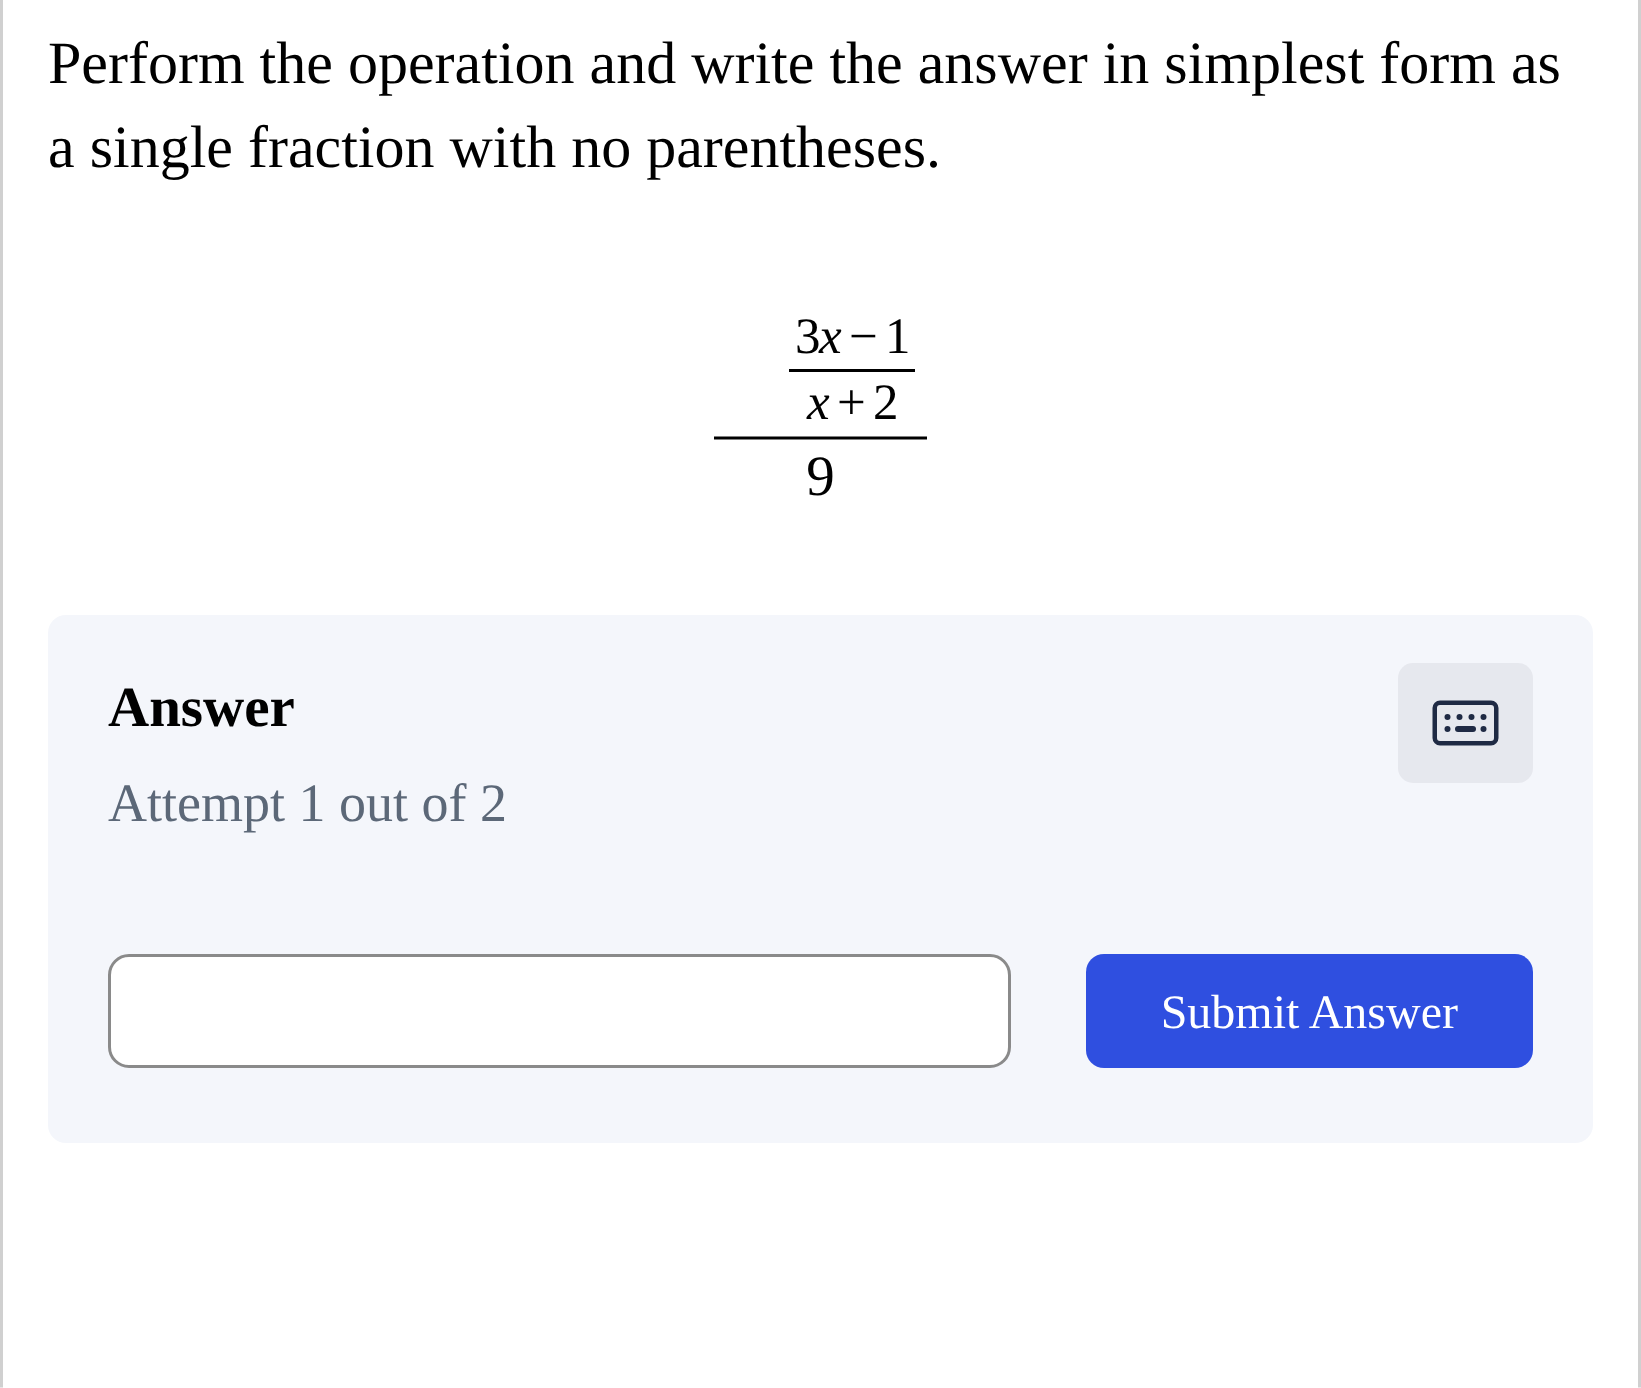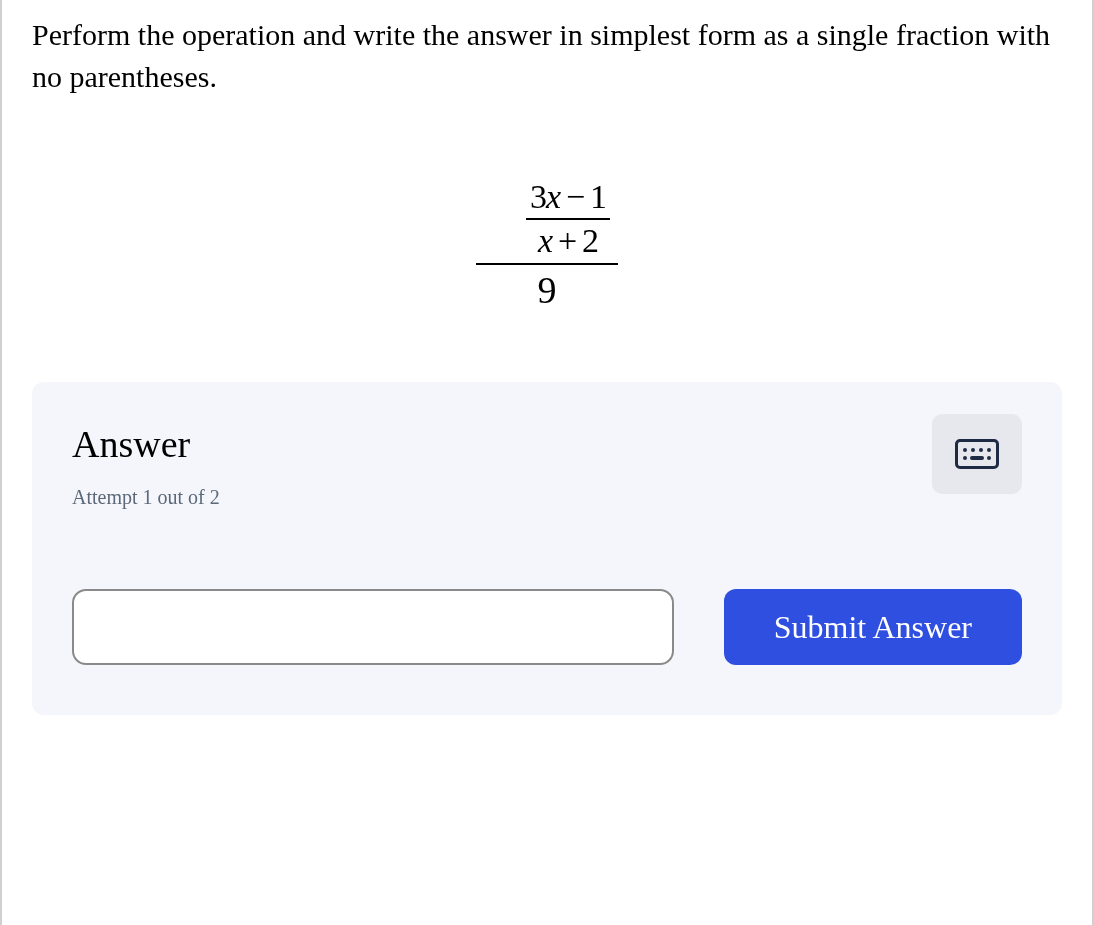--- a/index.html
+++ b/index.html
@@ -11,21 +11,21 @@
       font-family: Georgia, 'Times New Roman', serif;
       background: #fff;
       width: 1094px;
       height: 925px;
       border-left: 2px solid #d0d0d0;
       border-right: 2px solid #d0d0d0;
       padding: 0 30px;
       color: #000;
     }
     .question-text {
-      font-size: 30px;
+      font-size: 40px;
       line-height: 1.4;
       padding-top: 14px;
       padding-bottom: 40px;
     }
     .math-container {
       text-align: center;
       padding: 40px 0 70px 0;
       font-size: 38px;
     }
     .fraction {
@@ -69,27 +69,27 @@
     .outer-den {
       padding: 6px 8px 0 8px;
     }
     .answer-panel {
       background: #f4f6fb;
       border-radius: 12px;
       padding: 40px 40px 50px 40px;
       position: relative;
     }
     .answer-heading {
-      font-weight: normal;
+      font-weight: bold;
       font-size: 38px;
       margin-bottom: 20px;
     }
     .attempt-text {
       color: #5c6878;
-      font-size: 20px;
+      font-size: 36px;
       margin-bottom: 80px;
     }
     .keyboard-button {
       position: absolute;
       top: 32px;
       right: 40px;
       width: 90px;
       height: 80px;
       background: #e6e8ee;
       border-radius: 10px;

